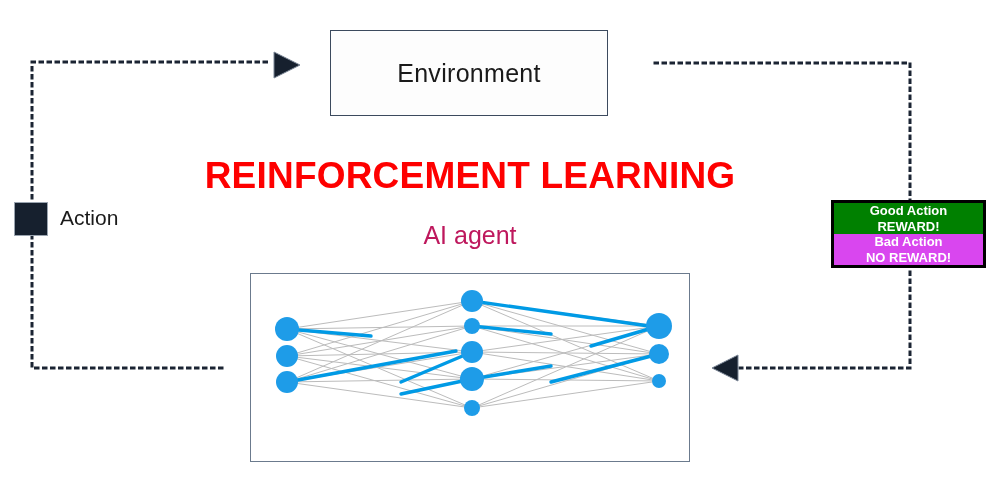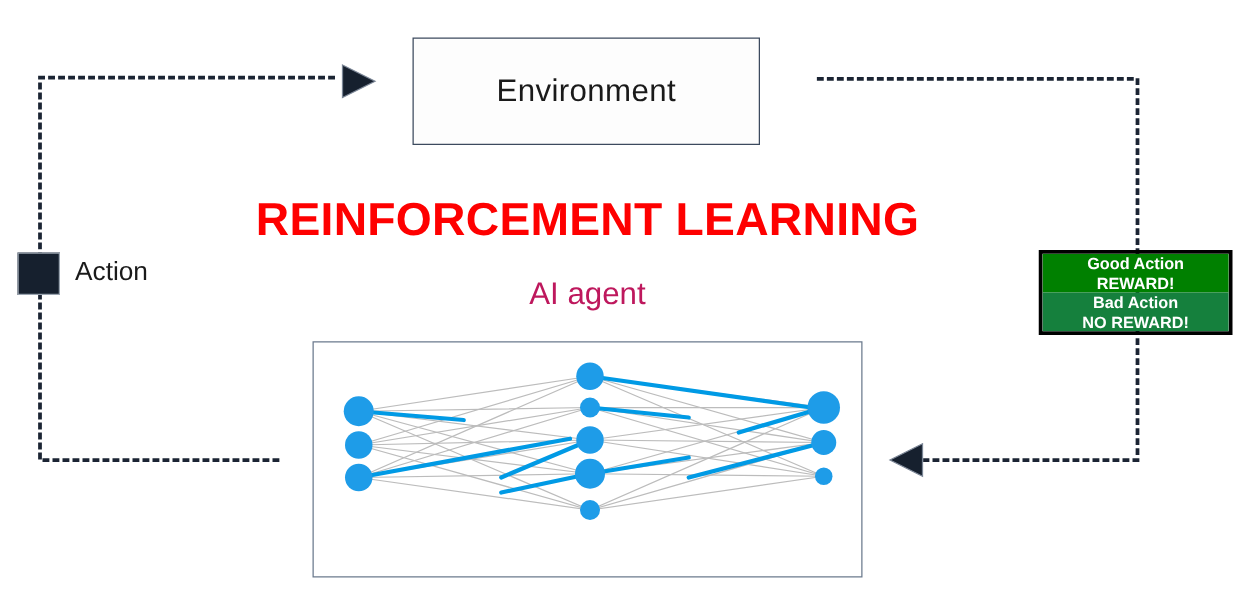--- a/index.html
+++ b/index.html
@@ -95,21 +95,21 @@
     display: flex;
     flex-direction: column;
     align-items: center;
     justify-content: center;
     color: #ffffff;
     font-weight: bold;
     font-size: 13px;
     line-height: 1.22;
   }
   #reward-good { background: #008000; }
-  #reward-bad  { background: #15803d; }
+  #reward-bad  { background: #d946ef; }
 
   
   #action-handle {
     position: absolute;
     left: 14px;
     top: 202px;
     width: 34px;
     height: 34px;
     background: #16202e;
     border: 1px solid #9aa4b0;

